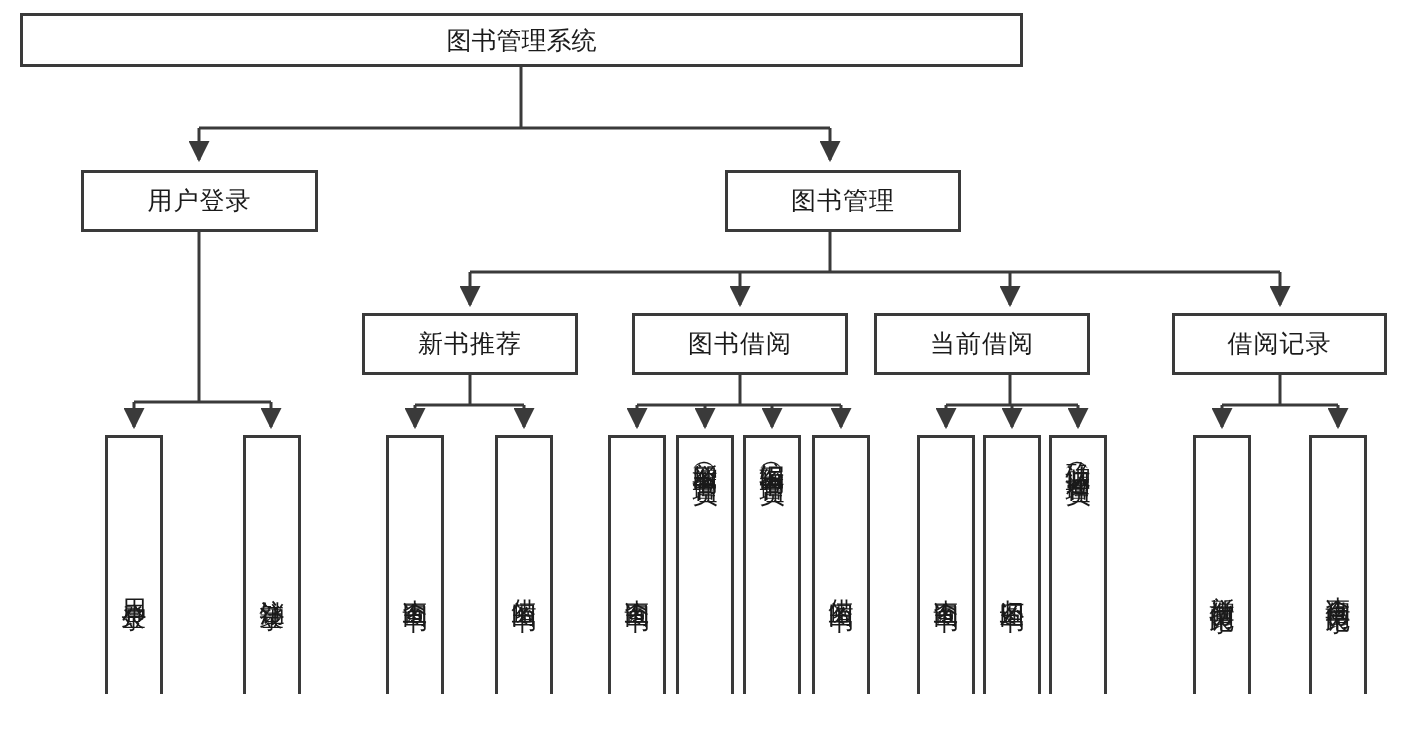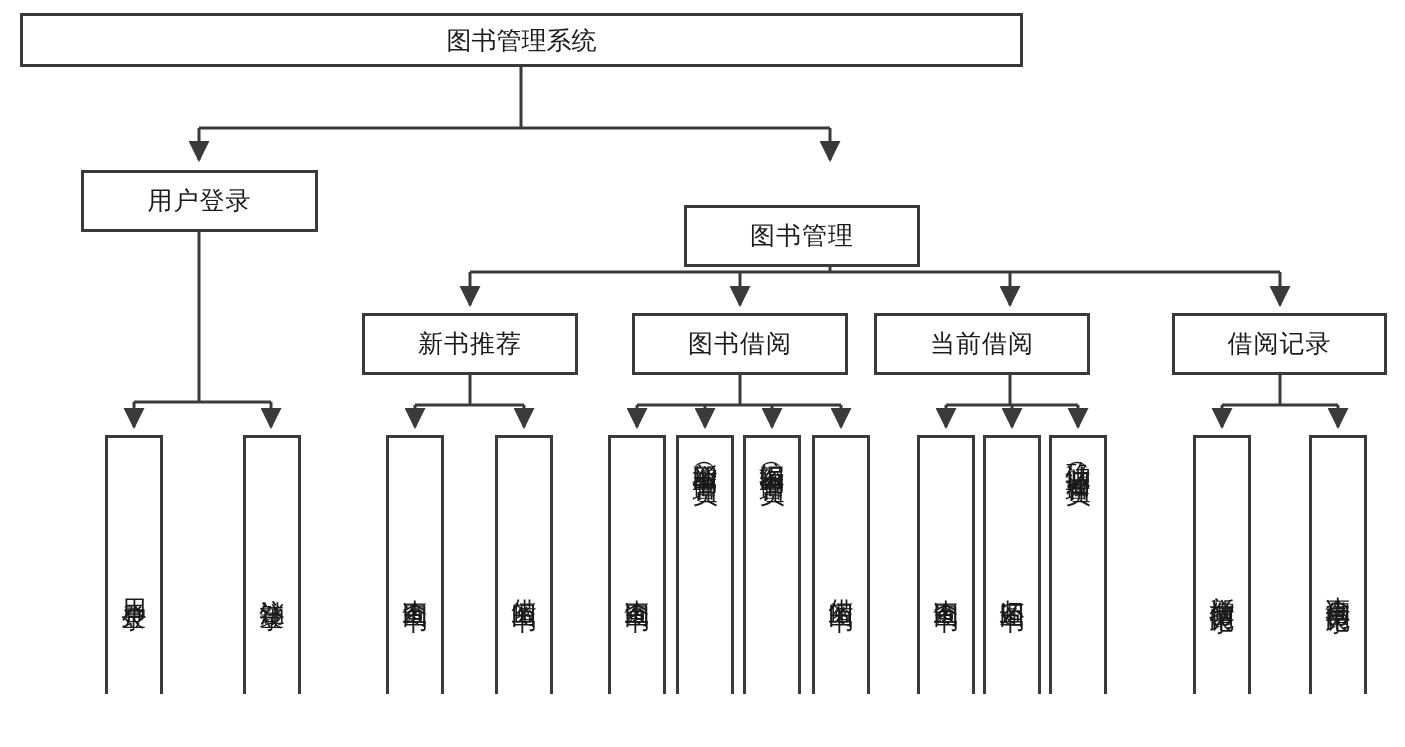--- a/index.html
+++ b/index.html
@@ -134,21 +134,21 @@
   </svg>
 
   <div class="node root" style="left:20px; top:13px; width:1003px; height:54px;">
     <span>图书管理系统</span>
   </div>
 
   <div class="node h" style="left:81px; top:170px; width:237px; height:62px;">
     <span>用户登录</span>
   </div>
 
-  <div class="node h" style="left:684px; top:170px; width:236px; height:62px;margin-top:35px;">
+  <div class="node h" style="left:725px; top:170px; width:236px; height:62px;">
     <span>图书管理</span>
   </div>
 
   <div class="node h" style="left:362px; top:313px; width:216px; height:62px;">
     <span>新书推荐</span>
   </div>
 
   <div class="node h" style="left:632px; top:313px; width:216px; height:62px;text-align:right;">
     <span>图书借阅</span>
   </div>

